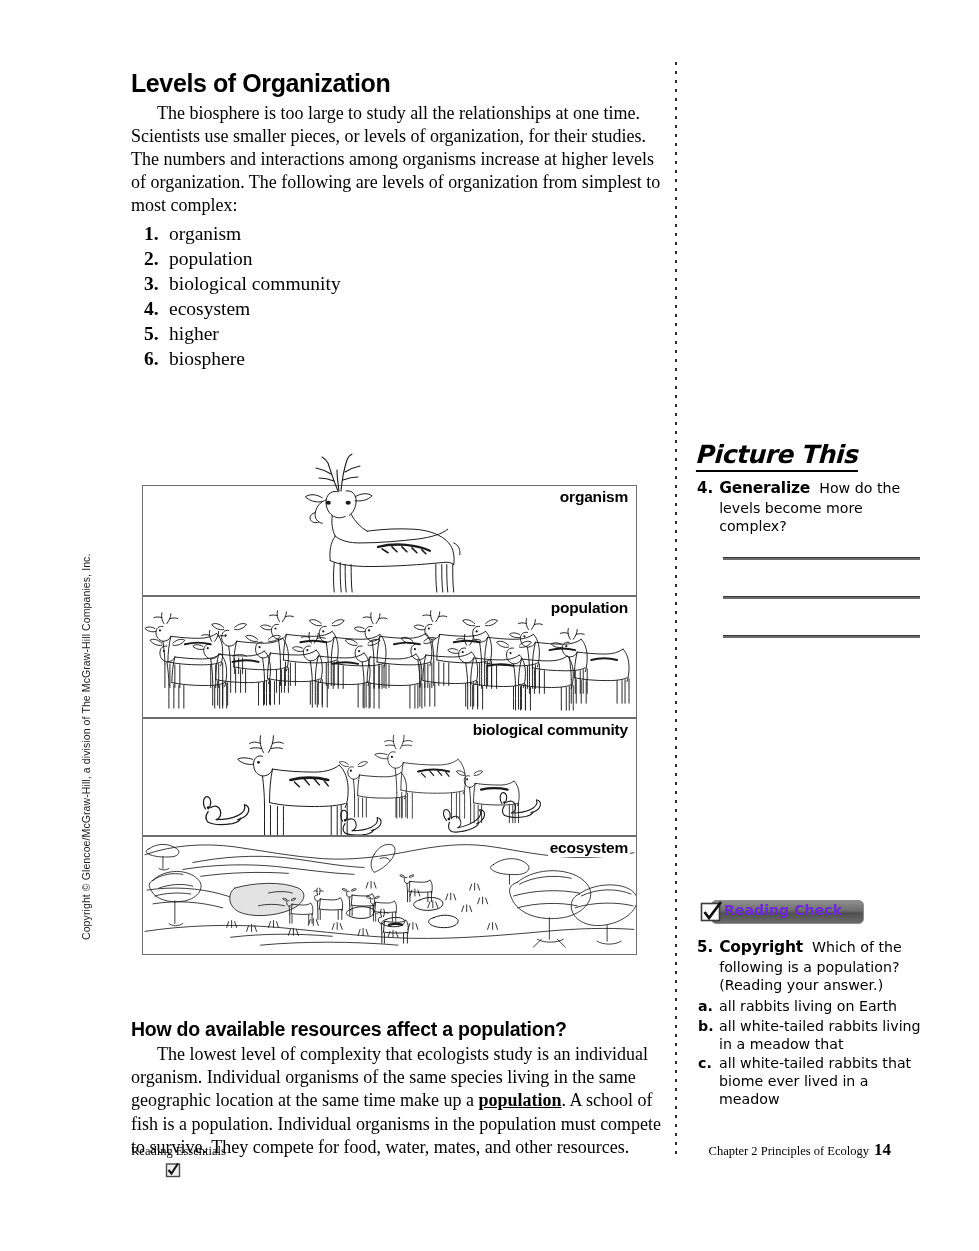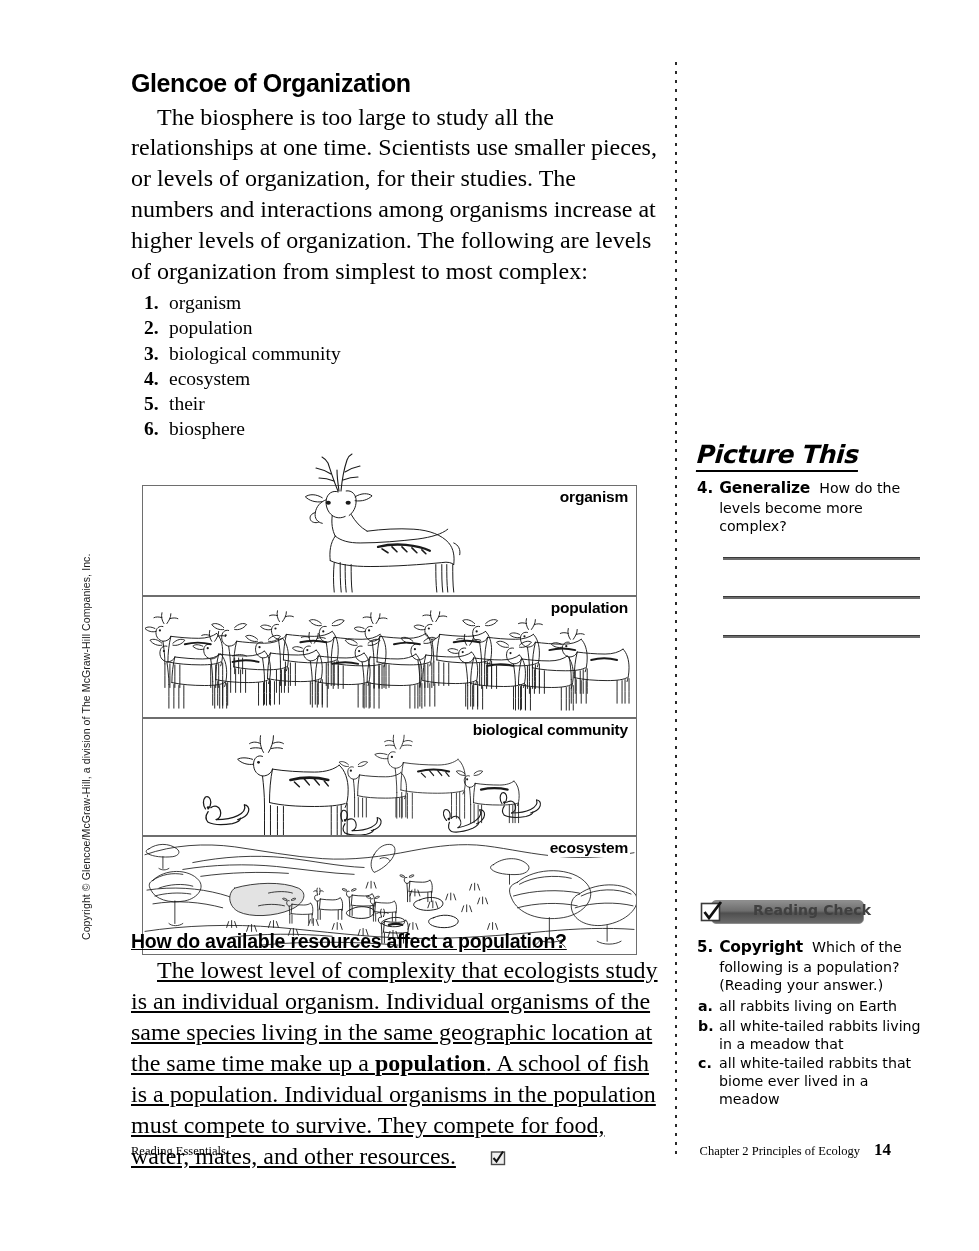--- a/index.html
+++ b/index.html
@@ -18,21 +18,21 @@
       transform:rotate(-90deg);transform-origin:center center;
       font-family:"Liberation Sans",sans-serif;font-size:10.5px;color:#1a1a1a;
       white-space:nowrap;text-align:center;letter-spacing:.1px;}
 
   
   #left{position:absolute;left:131px;top:70px;width:532px;}
 
   h1.section-title{font-family:"Liberation Sans",sans-serif;font-weight:bold;
       font-size:25px;letter-spacing:-.4px;margin:0 0 4px 0;line-height:1.1;}
 
-  p.body{font-size:24px;line-height:1.29;margin:0;text-align:left;
+  p.body{font-size:18px;line-height:1.29;margin:0;text-align:left;
       font-family:"Liberation Serif",serif;}
   p.body.indent{text-indent:26px;}
 
   ol.levels{list-style:none;margin:3px 0 2px 0;padding:0 0 0 38px;}
   ol.levels li{font-size:19.5px;line-height:1.29;position:relative;}
   ol.levels li .num{position:absolute;left:-25px;font-weight:bold;}
 
   h2.qhead{font-family:"Liberation Sans",sans-serif;font-weight:bold;
       font-size:19.5px;margin:10px 0 2px 0;letter-spacing:-.25px;}
 
@@ -68,58 +68,58 @@
   .answer-lines{margin-top:22px;}
   .answer-line{height:2px;background:#6b6b6b;margin:0 0 36px 0;width:197px;
       margin-left:26px;border-top:1px solid #3a3a3a;}
 
   
   .rc-wrap{position:relative;margin-top:14px;height:26px;}
   .rc-pill{position:absolute;left:14px;top:0;height:24px;width:153px;
       border-radius:5px;
       background:linear-gradient(to bottom,#8e8e8e 0%,#6d6d6d 45%,#4f4f4f 55%,#6b6b6b 100%);
       border:1px solid #8d8d8d;box-sizing:border-box;}
-  .rc-text{position:absolute;left:56px;top:2px;color:#404040;
+  .rc-text{position:absolute;left:27px;top:2px;color:#6d28d9;
       font-family:"DejaVu Sans",sans-serif;font-weight:bold;font-size:14px;
       letter-spacing:.1px;}
   .rc-check{position:absolute;left:3px;top:1px;}
 
   ol.choices{list-style:none;margin:3px 0 0 0;padding:0 0 0 22px;}
   ol.choices li{position:relative;font-family:"DejaVu Sans",sans-serif;
       font-size:14.2px;line-height:1.28;margin-bottom:1px;}
   ol.choices li .ltr{position:absolute;left:-21px;font-weight:bold;}
 
   
   .footer{position:absolute;left:131px;top:1140px;width:760px;
       display:flex;justify-content:space-between;align-items:baseline;
       font-family:Liberation Serif, serif;font-size:12.5px;}
-  .footer .right{display:flex;align-items:baseline;gap:14px;}
+  .footer .right{display:flex;align-items:baseline;gap:5px;}
   .footer .pagenum{font-weight:bold;font-size:17px;}
 </style>
 </head>
 <body>
 
 <div id="page">
 
   <div class="copyright">Copyright © Glencoe/McGraw-Hill, a division of The McGraw-Hill Companies, Inc.</div>
 
   <div class="col-divider"></div>
 
   <div id="left">
 
-    <h1 class="section-title">Glencoe of Organization</h1>
+    <h1 class="section-title">Levels of Organization</h1>
 
     <p class="body indent">The biosphere is too large to study all the relationships at one time. Scientists use smaller pieces, or levels of organization, for their studies. The numbers and interactions among organisms increase at higher levels of organization. The following are levels of organization from simplest to most complex:</p>
 
     <ol class="levels">
       <li><span class="num">1.</span><span>organism</span></li>
       <li><span class="num">2.</span><span>population</span></li>
       <li><span class="num">3.</span><span>biological community</span></li>
       <li><span class="num">4.</span><span>ecosystem</span></li>
-      <li><span class="num">5.</span><span>their</span></li>
+      <li><span class="num">5.</span><span>higher</span></li>
       <li><span class="num">6.</span><span>biosphere</span></li>
     </ol>
 
   </div>
 
   <div id="figure">
 
     <svg id="antler-overflow" viewBox="0 0 495 40">
       <g fill="none" stroke="#1a1a1a" stroke-width="1.1" stroke-linecap="round" stroke-linejoin="round">
         <path d="M196 39 C192 30 189 20 186 11 M186 11 C184 8 182 6 180 5"></path>
@@ -444,21 +444,21 @@
             <path d="M226 46 L224 52 M229 45 L229 52 M232 46 L234 52"></path>
             <path d="M330 48 L328 54 M333 47 L333 54 M336 48 L338 54"></path>
             <path d="M348 88 L346 94 M351 87 L351 94 M354 88 L356 94"></path>
           </g>
         </g>
       </svg>
       <div class="fig-label">ecosystem</div>
     </div>
   </div>
 
-  <div style="position:absolute;left:131px;top:920px;width:536px;text-decoration:underline;">
+  <div style="position:absolute;left:131px;top:1008px;width:536px;">
     <h2 class="qhead">How do available resources affect a population?</h2>
     <p class="body indent"><span>The lowest level of complexity that ecologists study is an individual organism. Individual organisms of the same species living in the same geographic location at the same time make up a </span><span class="term">population</span><span>. A school of fish is a population. Individual organisms in the population must compete to survive. They compete for food, water, mates, and other resources.</span><span class="inline-check"><svg width="16" height="16" viewBox="0 0 16 16">
             <rect x="1.5" y="2" width="13" height="12.5" fill="#efefef" stroke="#4a4a4a" stroke-width="1.4"></rect>
             <path d="M3.5 8 L6.5 11.5 L13 1.5" fill="none" stroke="#111" stroke-width="2"></path>
           </svg></span></p>
   </div>
 
   <div id="right">
 
     <div class="picture-this">Picture This</div>

